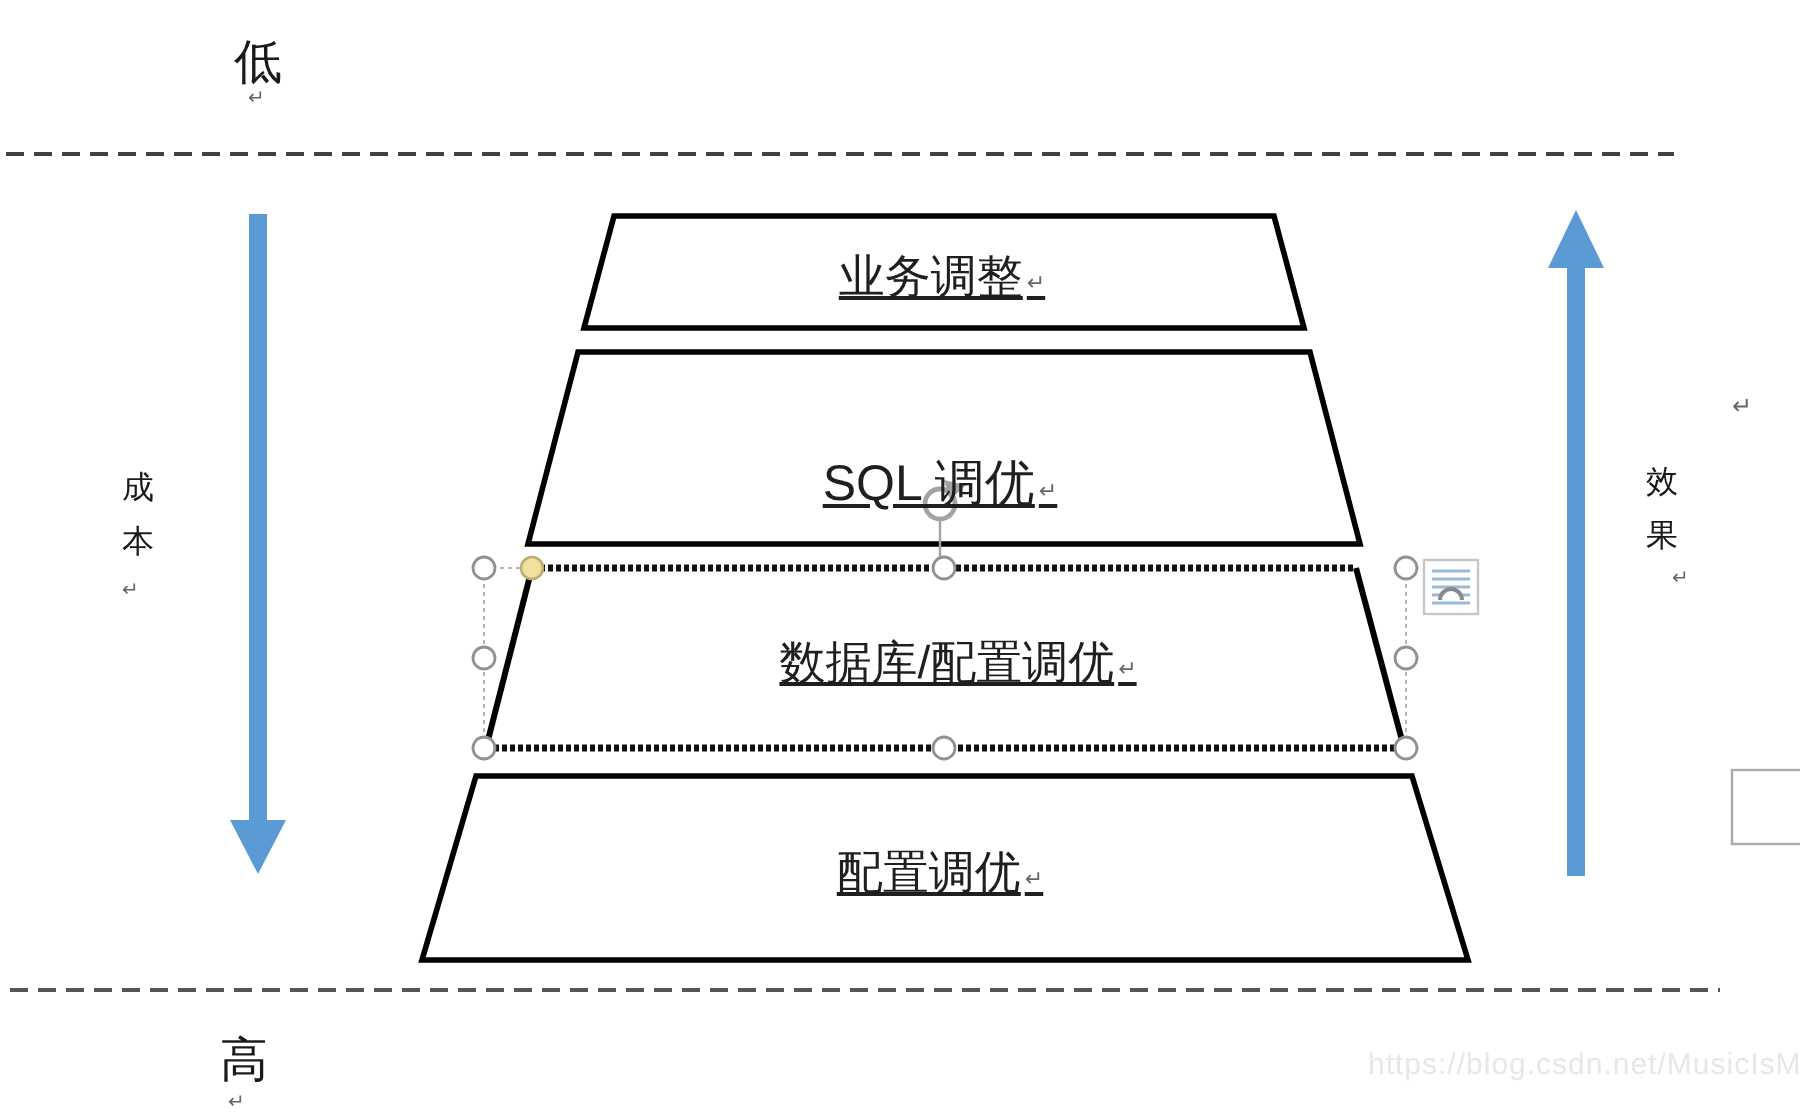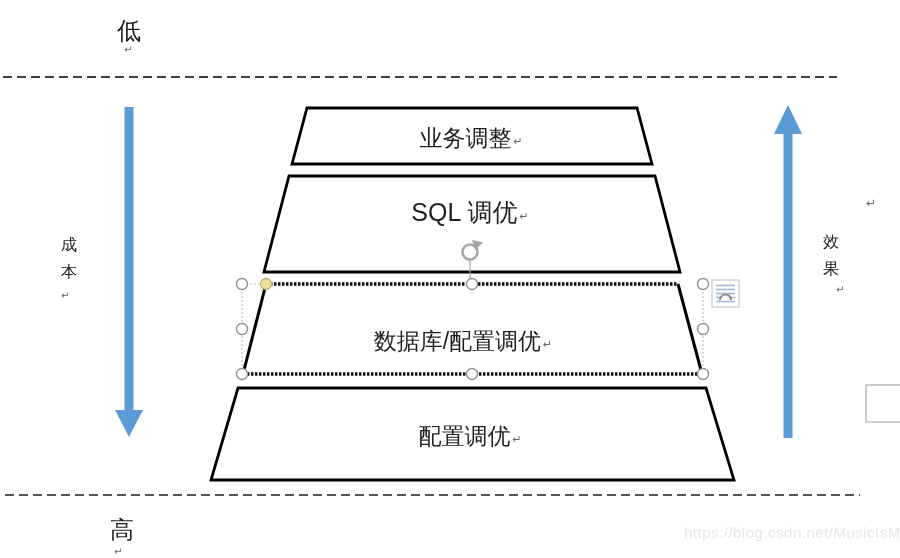--- a/index.html
+++ b/index.html
@@ -11,21 +11,21 @@
   }
   #shape-canvas { position:absolute; left:0; top:0; }
   .abs { position:absolute; }
   .cjk-label { font-size:24px; color:#1a1a1a; white-space:nowrap; }
   .vert-label {
     width:30px; font-size:16px; line-height:27px; color:#1a1a1a;
     word-break:break-all; text-align:center;
   }
   .layer-label {
     position:absolute; transform:translateX(-50%);
-    font-size:23px; color:#1f1f1f; white-space:nowrap; text-align:center;
+    font-size:23px; color:#1f1f1f; white-space:nowrap; text-align:center;text-decoration:underline;
   }
   .pmark { font-size:11px; color:#666; vertical-align:1px; margin-left:2px; }
   .pmark-tiny { position:absolute; font-size:10px; color:#666; }
   #watermark {
     position:absolute; left:684px; top:524px; width:220px; overflow:hidden;
     font-size:15px; color:#e7e7e7; white-space:nowrap; letter-spacing:0.5px;
   }
 </style>
 </head>
 <body>
@@ -113,25 +113,25 @@
   <span class="pmark-tiny" style="left:61px; top:290px;">↵</span>
 
   <div class="abs vert-label" style="left:816px; top:228px;">效果</div>
   <span class="pmark-tiny" style="left:836px; top:284px;">↵</span>
   <span class="pmark-tiny" style="left:866px; top:196px; font-size:12px;">↵</span>
 
   <div class="layer-label" style="left:471px; top:123px;">
     <span>业务调整</span><span class="pmark">↵</span>
   </div>
 
-  <div class="layer-label" style="left:470px; top:196px; font-size:25px;">
+  <div class="layer-label" style="left:470px; top:225px; font-size:25px;">
     <span>SQL 调优</span><span class="pmark">↵</span>
   </div>
 
-  <div class="layer-label" style="left:463px; top:316px;margin-top:10px;">
+  <div class="layer-label" style="left:479px; top:316px;">
     <span>数据库/配置调优</span><span class="pmark">↵</span>
   </div>
 
   <div class="layer-label" style="left:470px; top:421px;">
     <span>配置调优</span><span class="pmark">↵</span>
   </div>
 
   <div id="watermark">https://blog.csdn.net/MusicIsMyA</div>
 
 </div>

